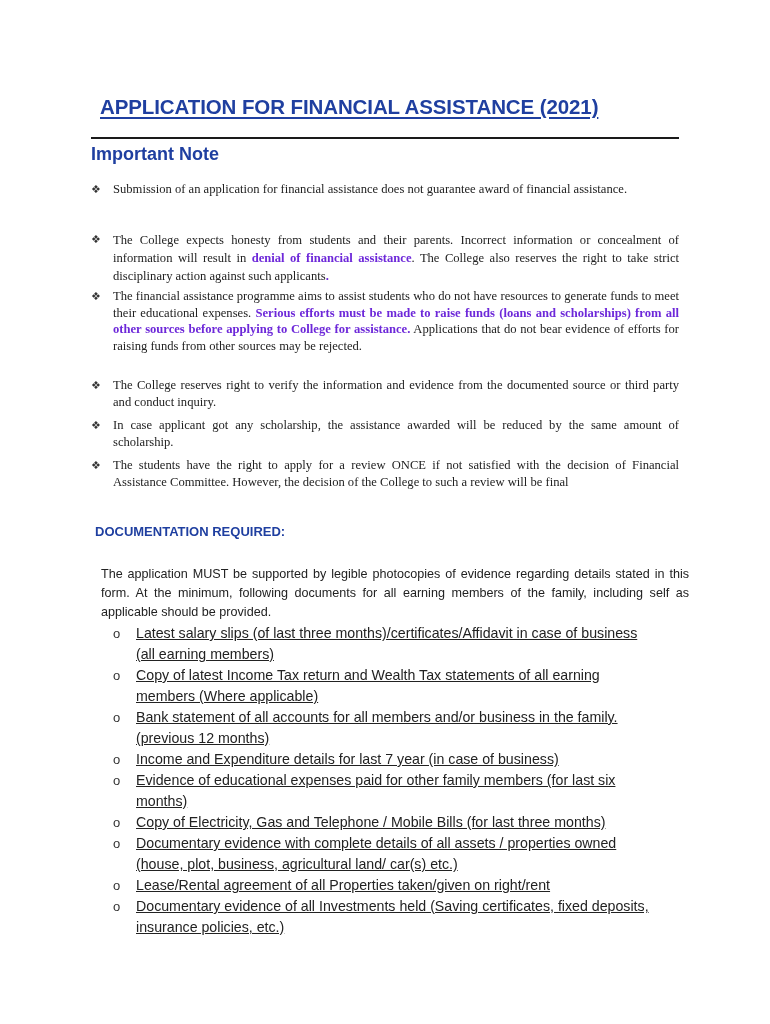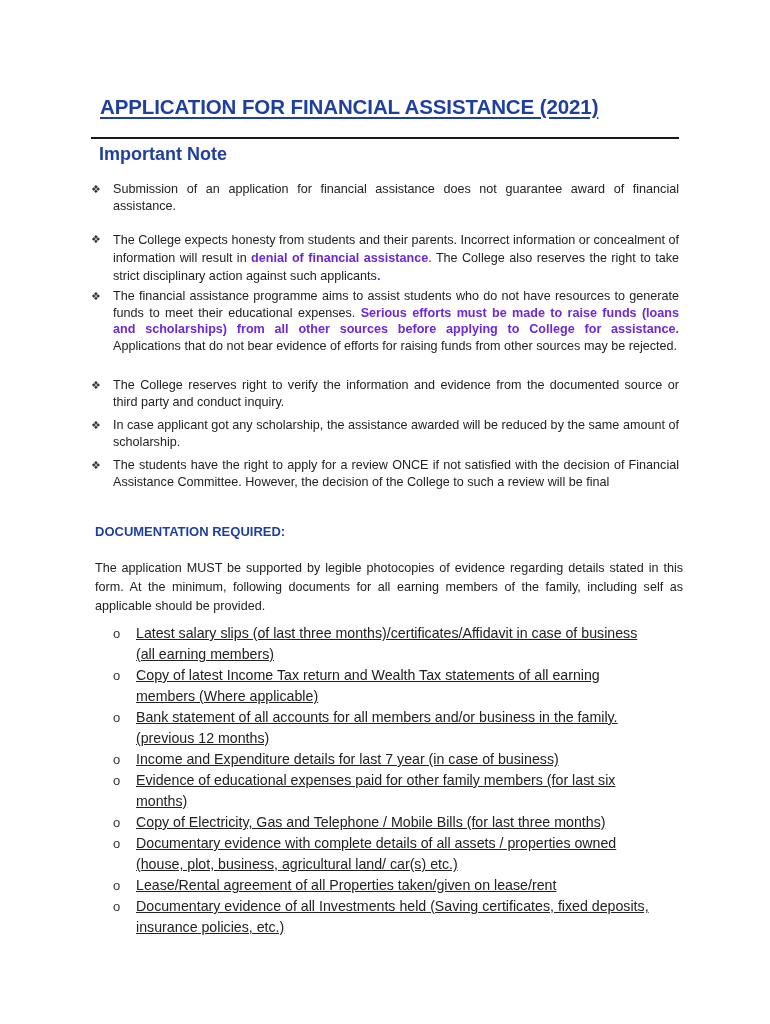--- a/index.html
+++ b/index.html
@@ -43,21 +43,21 @@
     }
     .h2 {
       position: absolute;
       left: 0;
       font-size: 18px;
       font-weight: bold;
       color: #1f3fa0;
       margin: 0;
       line-height: 22px;
     }
-    .h2.important { top: 143px; margin-left: 8px; }
+    .h2.important { top: 143px; }
     .h2.docs { top: 521px; left: 4px; font-size: 13px; }
 
     .notes {
       position: absolute;
       left: 0;
       width: 588px;
       margin: 0;
       padding: 0;
       list-style: none;
       font-size: 12.6px;
@@ -73,32 +73,33 @@
       width: 22px;
       flex: 0 0 22px;
       font-size: 11px;
       color: #333;
       padding-left: 0;
       line-height: 16.5px;
     }
     .note .text {
       flex: 1;
       text-align: justify;
+      font-family: Liberation Serif, serif;
     }
     .note .text b { font-weight: bold; color: #6d28d9; }
 
     .docs-intro {
       position: absolute;
       left: 0;
       top: 555px;
       width: 588px;
       font-size: 12.6px;
       line-height: 19px;
       text-align: justify;
-      margin: 4px;
+      margin: 10px;
     }
 
     .doc-list {
       position: absolute;
       left: 22px;
       top: 623px;
       width: 540px;
       margin: 0;
       padding: 0;
       list-style: none;
@@ -182,21 +183,21 @@
     <li class="doc-item">
       <span class="marker">o</span>
       <span class="text">Copy of Electricity, Gas and Telephone / Mobile Bills (for last three months)</span>
     </li>
     <li class="doc-item">
       <span class="marker">o</span>
       <span class="text">Documentary evidence with complete details of all assets / properties owned (house, plot, business, agricultural land/ car(s) etc.)</span>
     </li>
     <li class="doc-item">
       <span class="marker">o</span>
-      <span class="text">Lease/Rental agreement of all Properties taken/given on lease/rent</span>
+      <span class="text">Lease/Rental agreement of all Properties taken/given on right/rent</span>
     </li>
     <li class="doc-item">
       <span class="marker">o</span>
       <span class="text">Documentary evidence of all Investments held (Saving certificates, fixed deposits, insurance policies, etc.)</span>
     </li>
   </ul>
 
 </div>
 
 </body></html>

